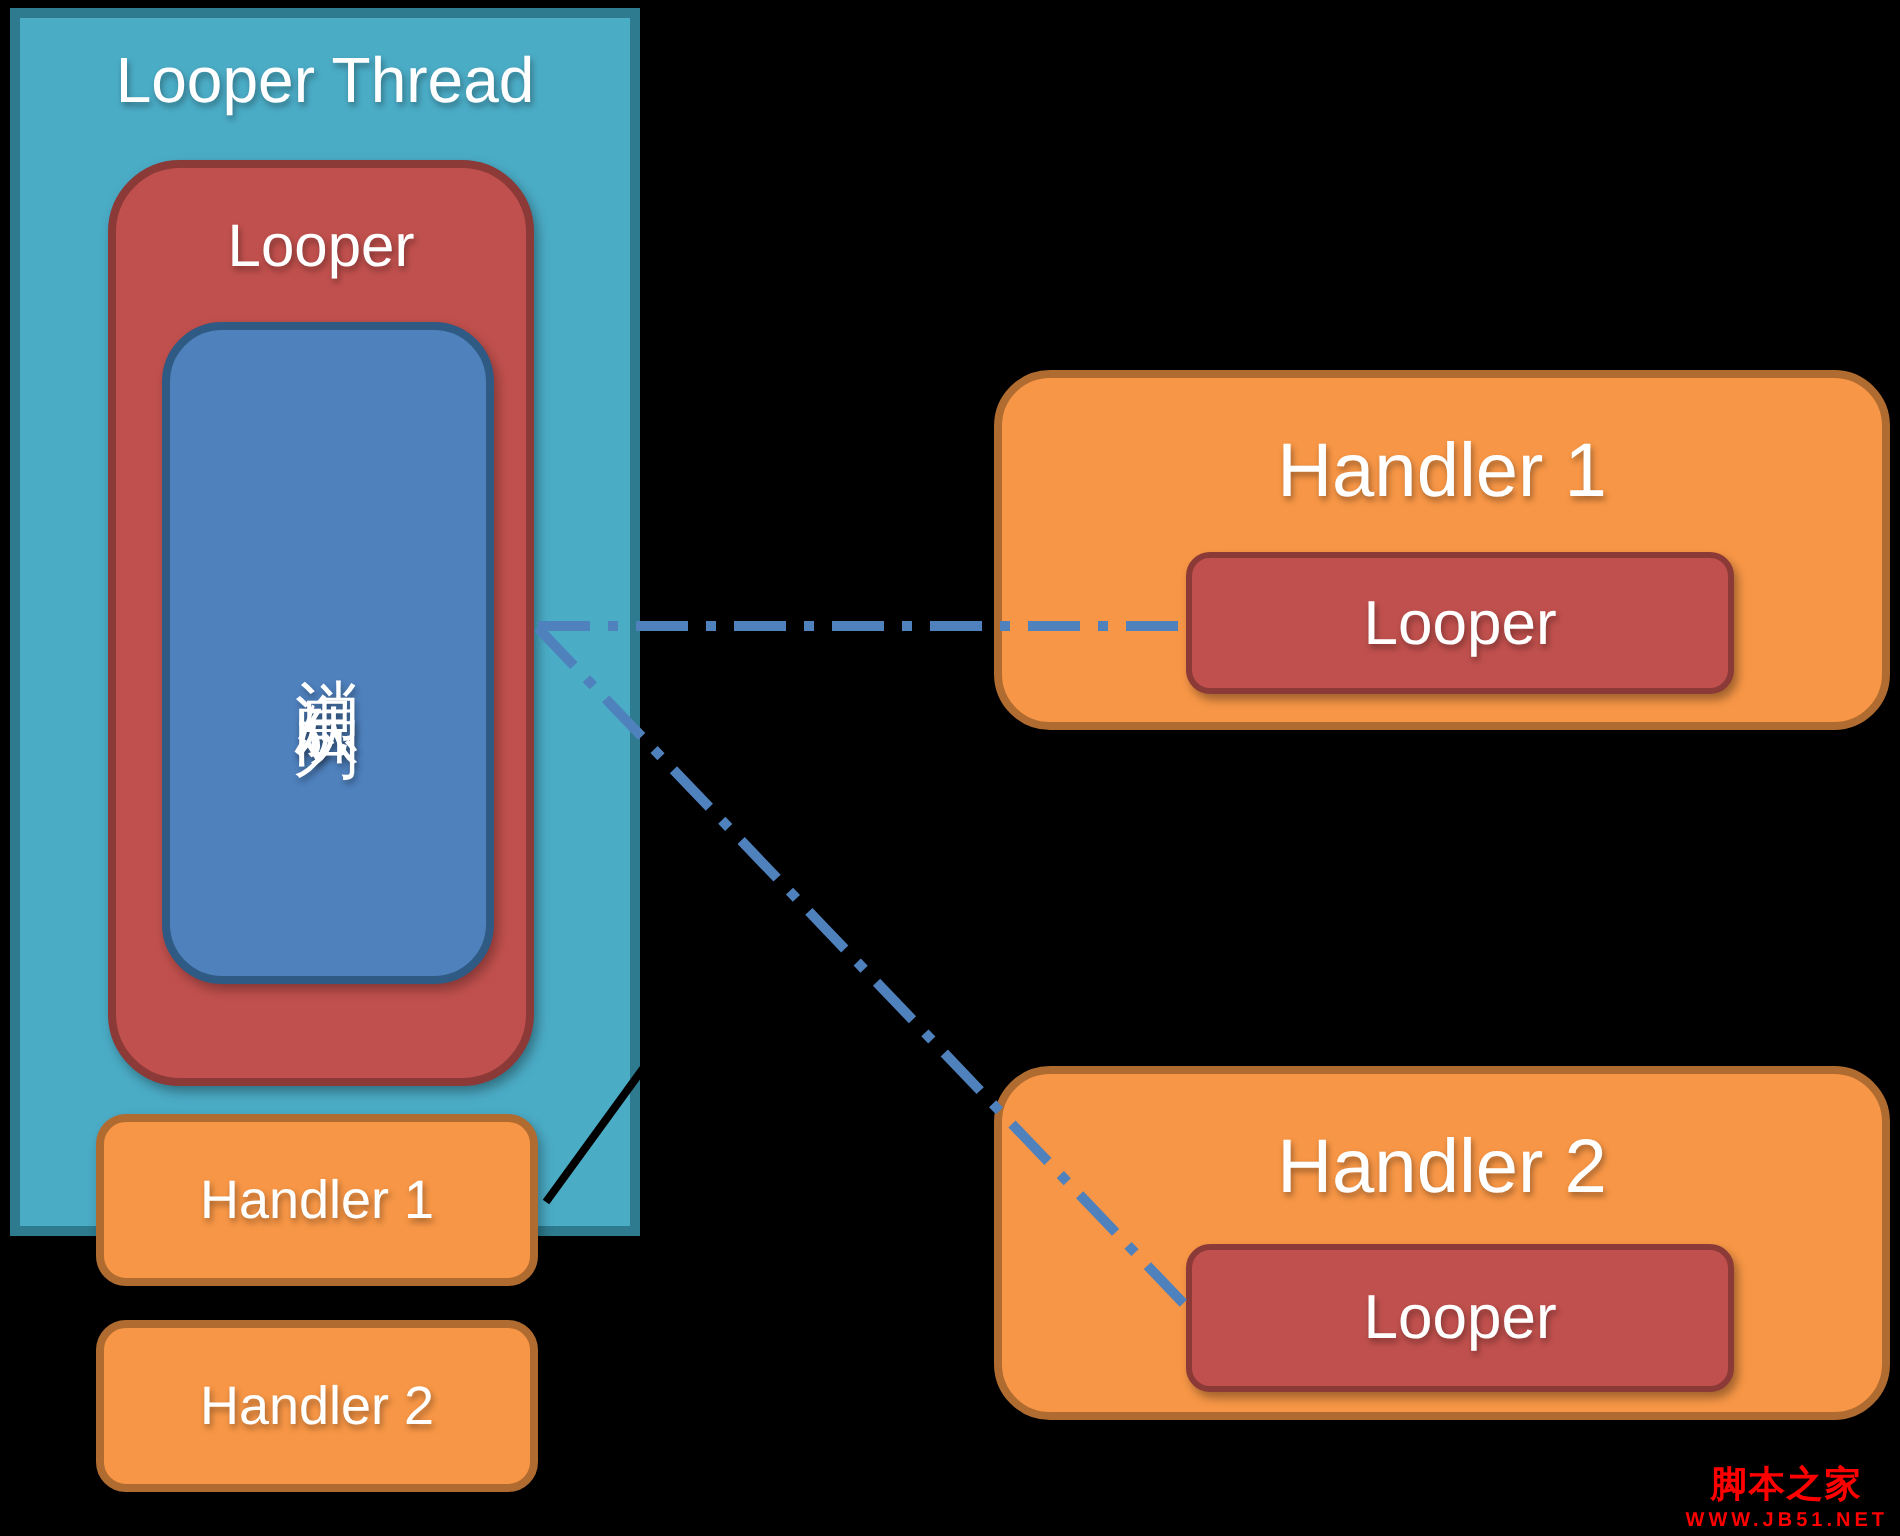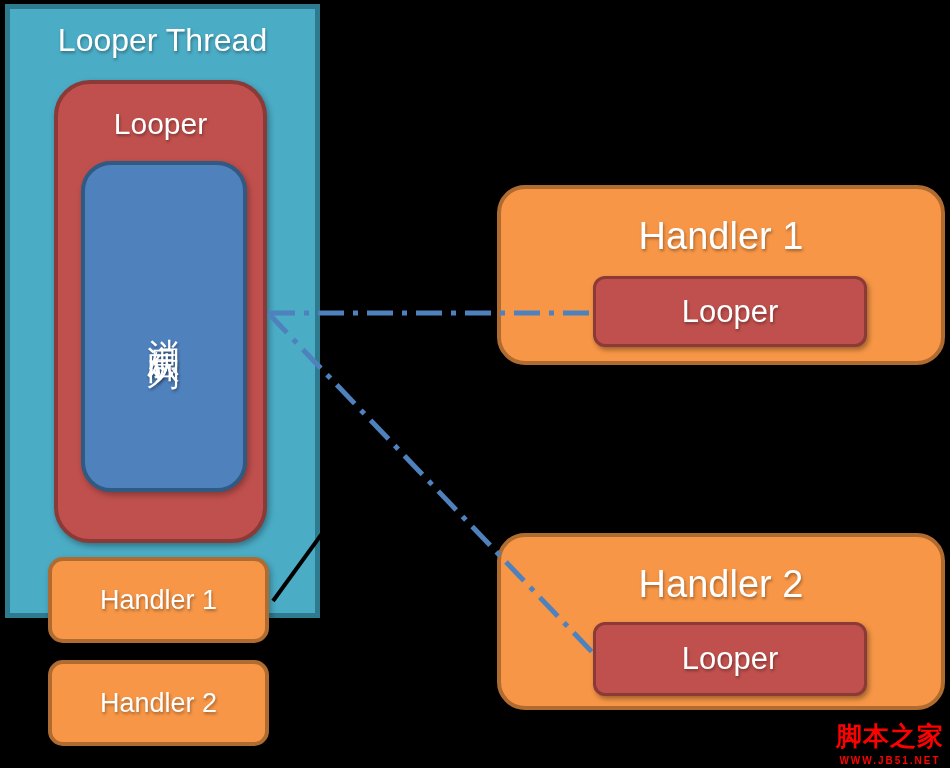--- a/index.html
+++ b/index.html
@@ -73,21 +73,21 @@
   .card-looper .lbl{
     font-size:31px;color:#ffffff;text-shadow:1px 2px 3px rgba(0,0,0,0.35);
   }
   
   .lines-under{position:absolute;left:0;top:0;z-index:2;pointer-events:none;}
   .lines-over{position:absolute;left:0;top:0;z-index:4;pointer-events:none;}
   
   .watermark{
     position:absolute;right:6px;bottom:2px;z-index:5;text-align:center;color:#FF0000;
   }
-  .wm-name{font-size:26px;font-weight:bold;letter-spacing:1px;
+  .wm-name{font-size:18px;font-weight:bold;letter-spacing:1px;
     font-family:"DejaVu Serif","Liberation Serif",serif;}
   .wm-url{font-size:10px;font-weight:bold;letter-spacing:2px;margin-top:1px;text-align:center;}
 </style>
 </head>
 <body>
 
 <div class="canvas">
 
   <div class="outer-box">
     <div class="outer-title">Looper Thread</div>

